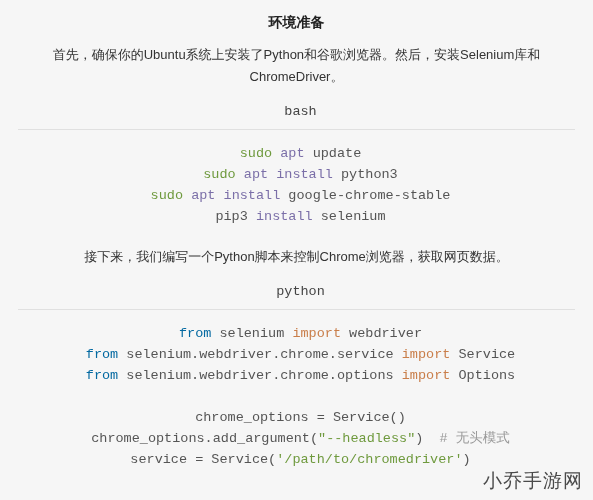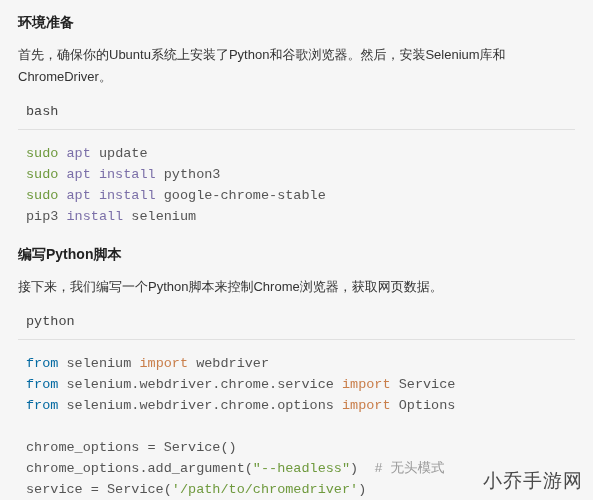--- a/index.html
+++ b/index.html
@@ -1,15 +1,15 @@
 <!DOCTYPE html>
 <html><head>
   <meta charset="utf-8">
   <style>
-    * { margin: 0; padding: 0; box-sizing: border-box; }
+    * { margin: 0; padding: 0; box-sizing: border-box; text-align: center; }
     body {
       width: 593px;
       height: 500px;
       background: #f6f6f6;
       font-family: -apple-system, "PingFang SC", "Microsoft YaHei", sans-serif;
       padding: 14px 18px;
       color: #333;
       position: relative;
       overflow: hidden;
     }
@@ -70,21 +70,20 @@
 <div class="section-heading">环境准备</div>
 <div class="body-text">首先，确保你的Ubuntu系统上安装了Python和谷歌浏览器。然后，安装Selenium库和ChromeDriver。</div>
 <div class="code-lang">bash</div>
 <hr class="divider">
 <div class="code-block"><span class="kw-sudo">sudo</span> <span class="kw-cmd">apt</span> <span class="kw-plain">update</span>
 <span class="kw-sudo">sudo</span> <span class="kw-cmd">apt install</span> <span class="kw-plain">python3</span>
 <span class="kw-sudo">sudo</span> <span class="kw-cmd">apt install</span> <span class="kw-plain">google-chrome-stable</span>
 <span class="kw-plain">pip3</span> <span class="kw-cmd">install</span> <span class="kw-plain">selenium</span></div>
 
 <div class="section2">
-<div class="section-heading">编写Python脚本</div>
 <div class="body-text">接下来，我们编写一个Python脚本来控制Chrome浏览器，获取网页数据。</div>
 <div class="code-lang">python</div>
 <hr class="divider">
 <div class="code-block"><span class="kw-from">from</span> <span class="kw-mod">selenium</span> <span class="kw-import">import</span> <span class="kw-mod">webdriver</span>
 <span class="kw-from">from</span> <span class="kw-mod">selenium.webdriver.chrome.service</span> <span class="kw-import">import</span> <span class="kw-mod">Service</span>
 <span class="kw-from">from</span> <span class="kw-mod">selenium.webdriver.chrome.options</span> <span class="kw-import">import</span> <span class="kw-mod">Options</span>
 
 <span class="kw-plain">chrome_options = Service()</span>
 <span class="kw-plain">chrome_options.add_argument(</span><span class="kw-str">"--headless"</span><span class="kw-plain">)  </span><span class="kw-comment"># 无头模式</span>
 <span class="kw-plain">service = Service(</span><span class="kw-str">'/path/to/chromedriver'</span><span class="kw-plain">)</span>

